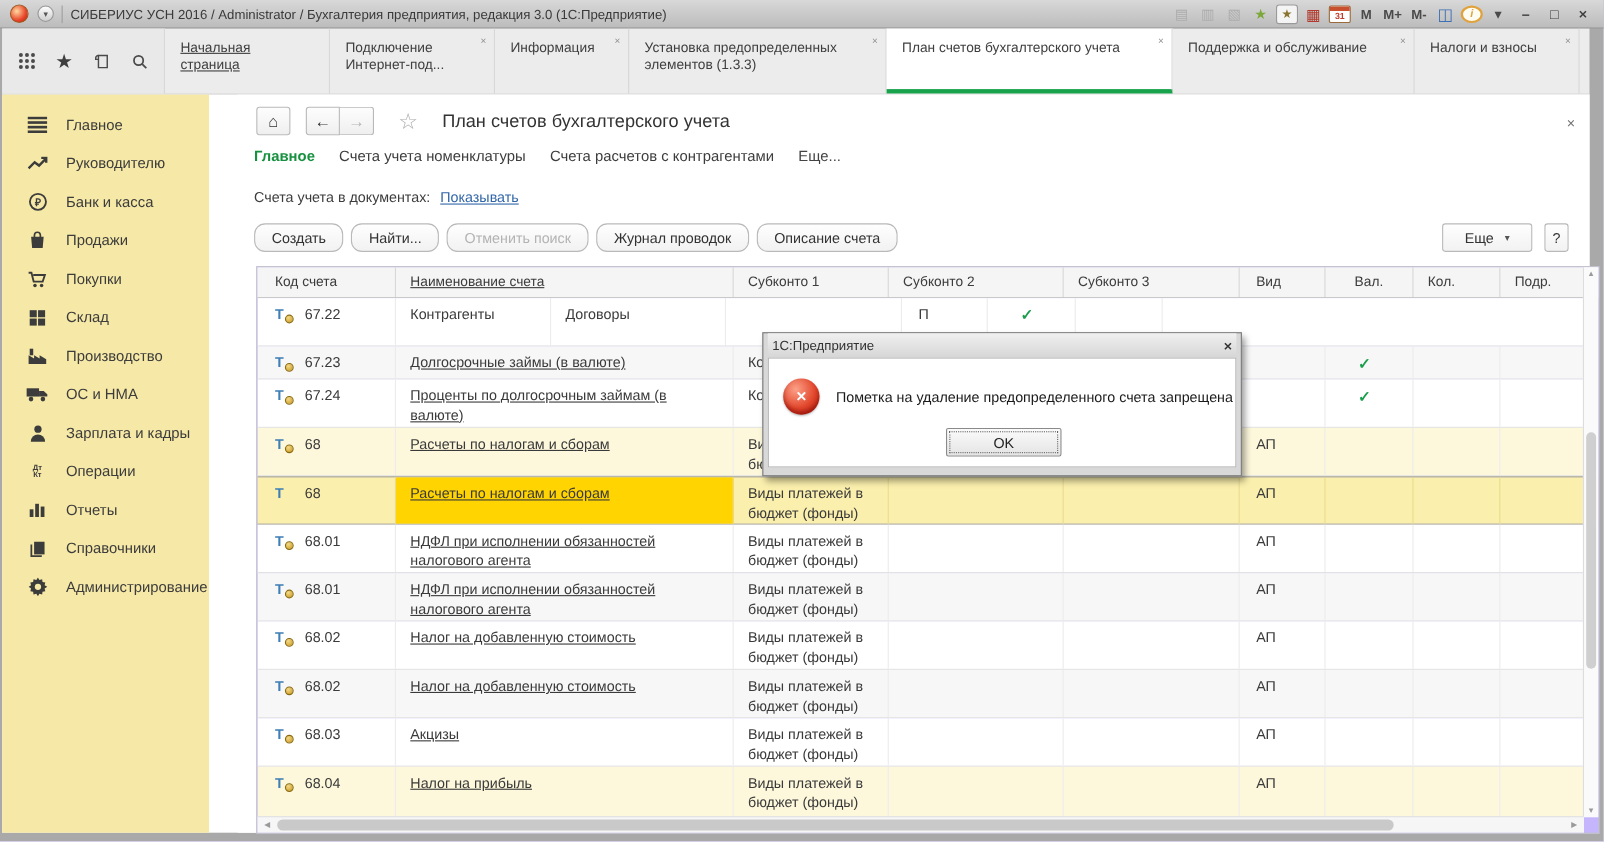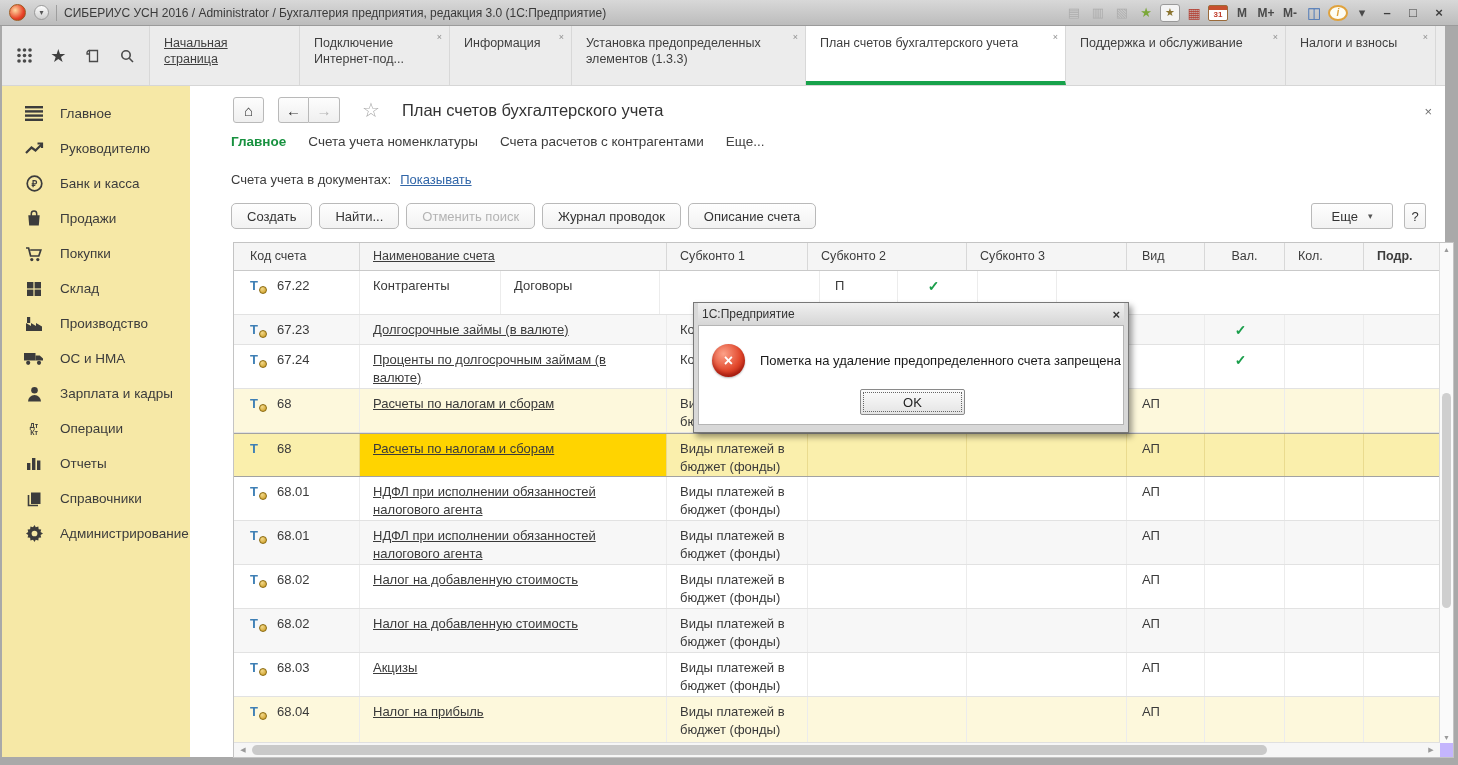--- a/index.html
+++ b/index.html
@@ -77,21 +77,21 @@
   .subtab { color:#3D3D3D; padding-bottom:3px; }
   .subtab.active { color:#17913F; font-weight:bold; }
   .subtab.more { color:#444; }
 
   
   .docs-row { position:absolute; left:15px; top:86px; font-size:13px; color:#3D3D3D; display:flex; gap:9px; }
   .docs-link { color:#3166A8; text-decoration:underline; }
 
   
   .toolbar { position:absolute; left:15px; top:117px; height:28px; display:flex; gap:7px; }
-  .btn { height:26px; padding:0 15px; border:1px solid #B9B9B9; border-radius:5px;
+  .btn { height:26px; padding:0 15px; border:1px solid #B9B9B9; border-radius:10px;
     background:linear-gradient(#FEFEFE,#F2F2F2); font-size:13px; color:#333;
     font-family:"Liberation Sans", sans-serif; }
   .btn.disabled { color:#B3B3B3; }
   .btn-more { position:absolute; top:117px; right:52px; width:82px; height:26px; border:1px solid #B9B9B9;
     border-radius:3px; background:linear-gradient(#FEFEFE,#F2F2F2); font-size:13px; color:#333;
     display:flex; align-items:center; justify-content:center; gap:10px; }
   .btn-more .arr { font-size:9px; color:#555; }
   .btn-help { position:absolute; top:117px; right:19px; width:22px; height:26px; border:1px solid #B9B9B9;
     border-radius:3px; background:linear-gradient(#FEFEFE,#F2F2F2); font-size:13px; color:#333;
     display:flex; align-items:center; justify-content:center; }
@@ -107,21 +107,21 @@
   .tr.alt { background:#F7F7F7; }
   .tr.group { background:#FDF8DC; }
   .tr.selected { background:#FAEFAC; border-top:1px solid #A2A2A2; border-bottom:1px solid #A2A2A2; }
   .td { padding:6px 8px 0 13px; font-size:13px; color:#3A3A3A; line-height:1.35;
     border-right:1px solid #ECECEC; overflow:hidden; }
   .tr.selected .td { border-right:1px solid #EADB8F; }
   .td.sel-name { background:#FFD400; }
   .c0{width:126px; display:flex; align-items:flex-start; padding-left:16px;}
   .c1{width:307px;text-decoration:underline;} .c2{width:141px;} .c3{width:159px;} .c4{width:160px;}
   .c5{width:78px; padding-left:15px;} .c6{width:80px; text-align:center; padding-left:0;}
-  .c7{width:79px;} .c8{width:77px; border-right:none;font-weight:bold;}
+  .c7{width:79px;} .c8{width:77px; border-right:none;}
   .ticon { position:relative; color:#3E7FB5; font-size:13px; font-weight:bold; margin-right:14px; width:13px; }
   .ticon.dot::after { content:""; position:absolute; right:-4px; bottom:1px; width:6px; height:6px;
     border-radius:50%; background:radial-gradient(circle at 35% 30%,#F3D98A,#C9971B); border:1px solid #8A6A10; }
   .check { color:#1A9E4B; font-weight:bold; font-size:14px; }
 
   
   .vscroll { position:absolute; right:0; top:0; width:14px; height:500px; background:#FAFAFA;
     border-left:1px solid #DDD; }
   .vscroll .arr { position:absolute; left:0; width:13px; height:12px; font-size:7px; color:#9A9A9A;
     display:flex; align-items:center; justify-content:center; }

